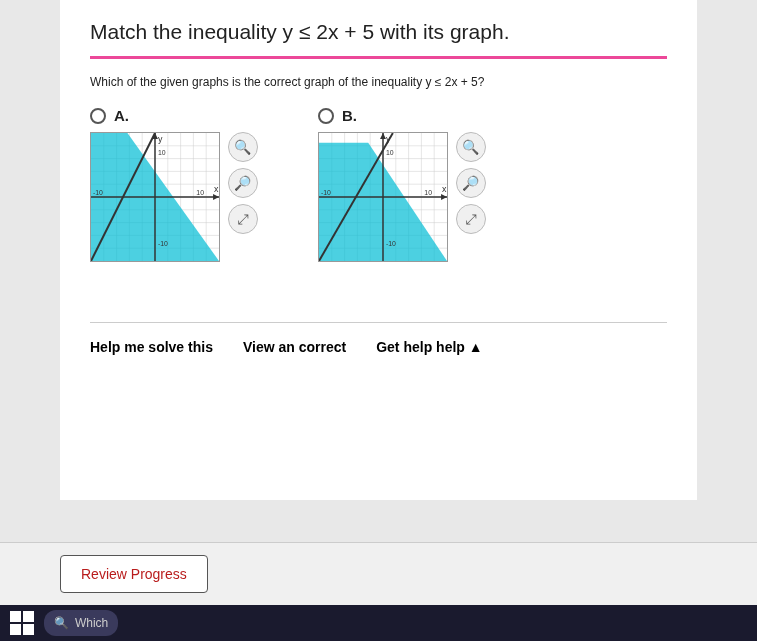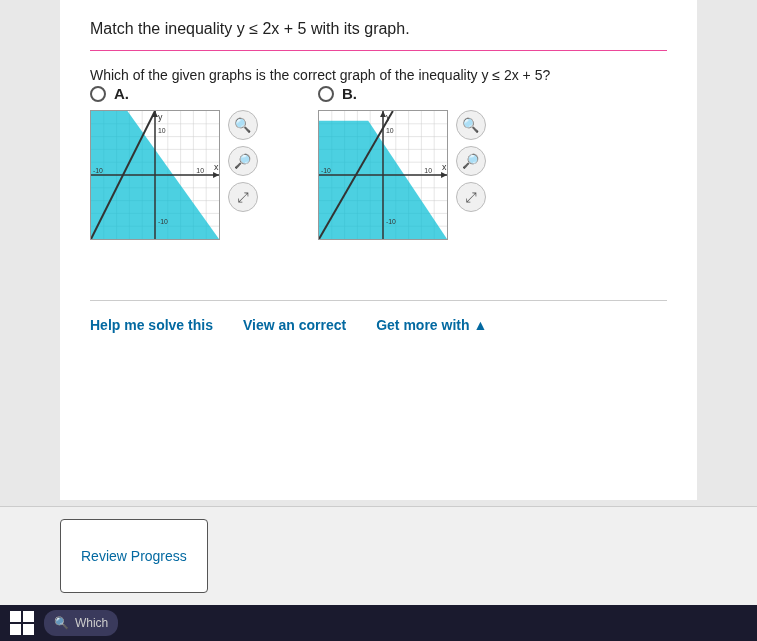--- a/index.html
+++ b/index.html
@@ -13,31 +13,31 @@
     }
 
     .main-content {
       background: #ffffff;
       margin: 0 60px;
       padding: 20px 30px;
       min-height: 500px;
     }
 
     .instruction-title {
-      font-size: 16px;
+      font-size: 21px;
       color: #222;
       margin-bottom: 16px;
       padding-bottom: 12px;
-      border-bottom: 1px solid #ec4899;
+      border-bottom: 3px solid #ec4899;
     }
 
     .question-text {
-      font-size: 14px;
+      font-size: 12px;
       color: #222;
-      margin-bottom: 2px;
+      margin-bottom: 18px;
     }
 
     .options-row {
       display: flex;
       gap: 60px;
       align-items: flex-start;
       margin-bottom: 30px;
     }
 
     .option {
@@ -123,44 +123,44 @@
       display: flex;
       gap: 30px;
       align-items: center;
       margin-top: 60px;
       padding-top: 16px;
       border-top: 1px solid #ccc;
     }
 
     .help-link {
       font-size: 14px;
-      color: #0369a1;
+      color: #000000;
       font-weight: bold;
       cursor: pointer;
       text-decoration: none;
     }
 
     .footer-bar {
       background: #f0f0f0;
       border-top: 1px solid #ccc;
       padding: 12px 60px;
       display: flex;
       align-items: center;
       position: absolute;
       bottom: 36px;
       left: 0;
       right: 0;
     }
 
     .review-btn {
       border: 1px solid #555;
       background: #fff;
-      padding: 28px 20px;
+      padding: 10px 20px;
       font-size: 14px;
-      color: #0369a1;
+      color: #b91c1c;
       cursor: pointer;
       border-radius: 4px;
     }
 
     .taskbar {
       position: absolute;
       bottom: 0;
       left: 0;
       right: 0;
       height: 36px;
@@ -328,21 +328,21 @@
           <div class="icon-btn" title="Expand">⤢</div>
         </div>
       </div>
     </div>
 
   </div>
 
   <div class="help-row">
     <a class="help-link">Help me solve this</a>
     <a class="help-link">View an correct</a>
-    <a class="help-link">Get more with ▲</a>
+    <a class="help-link">Get help help ▲</a>
   </div>
 
 </div>
 
 <div class="footer-bar">
   <button class="review-btn">Review Progress</button>
 </div>
 
 <div class="taskbar">
   <div class="windows-btn">

